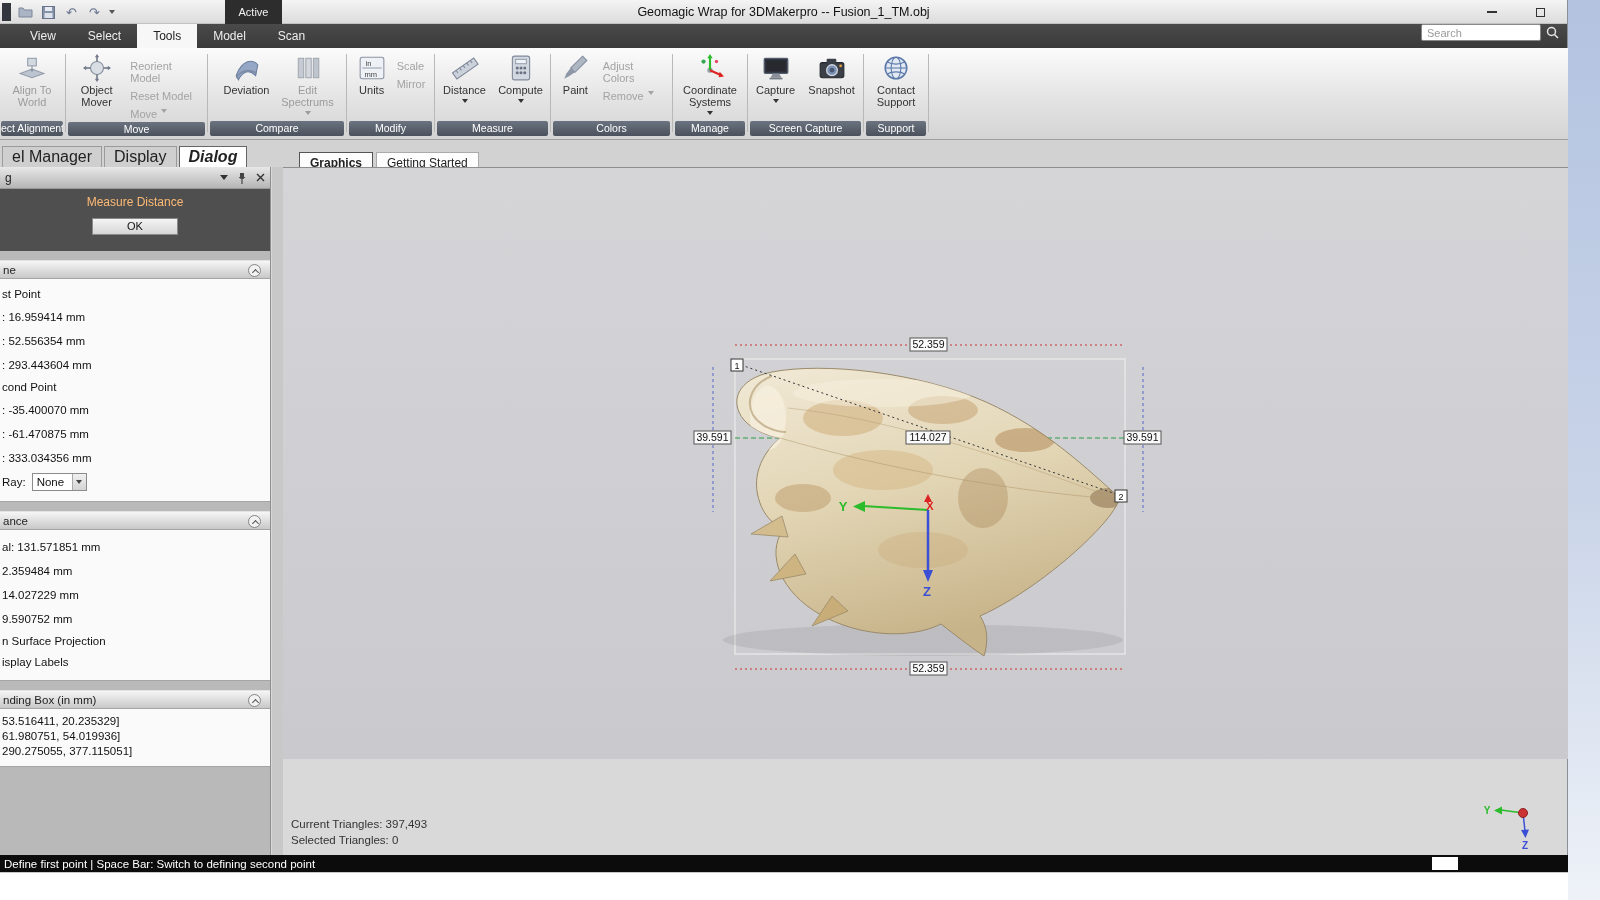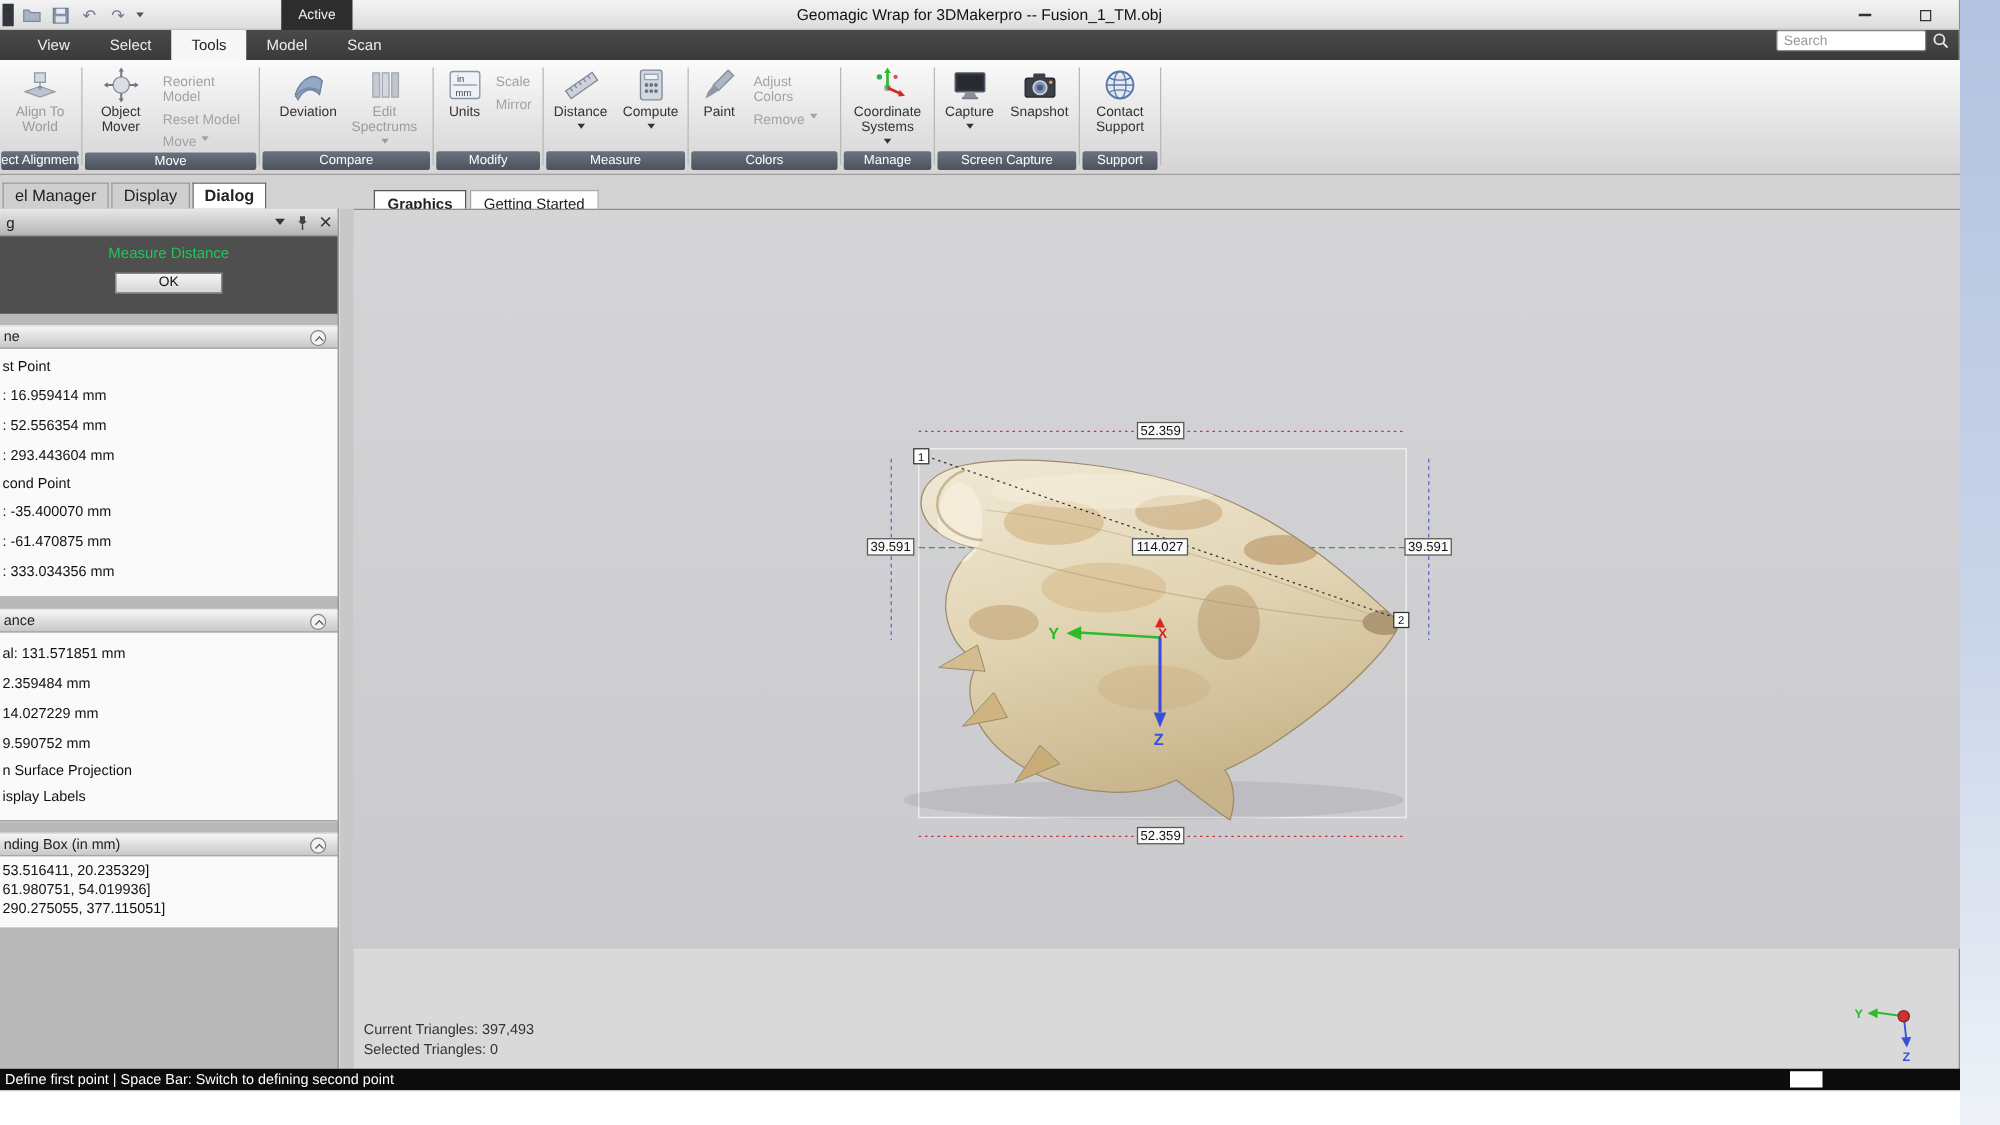--- a/index.html
+++ b/index.html
@@ -57,35 +57,35 @@
   .rsmall { font-size:11px; color:#333; display:flex; align-items:flex-start; gap:4px; padding:1px 3px; }
   .rsmall.disabled { color:#a3a3a3; }
   .dd-arrow { width:0; height:0; border-left:3.5px solid transparent; border-right:3.5px solid transparent;
     border-top:4px solid currentColor; margin-top:3px; display:inline-block; }
   .rsmall .dd-arrow { margin-top:1px; }
 
   
   .tabstrip { position:absolute; left:0; top:140px; width:1568px; height:27px; background:#d2d2d2; }
   .dock-tabs { position:absolute; left:2px; bottom:0; display:flex; }
   .doc-tabs { position:absolute; left:299px; bottom:0; display:flex; }
-  .dtab { height:21px; line-height:20px; padding:0 9px; font-size:13px; background:#cfcfcf;
+  .dtab { height:21px; line-height:20px; padding:0 9px; font-size:16px; background:#cfcfcf;
     border:1px solid #9b9b9b; border-bottom:none; color:#222; margin-right:2px; }
-  .dtab.active { background:#fff; border-color:#666; font-weight:bold; }
+  .dtab.active { background:#fff; border-color:#666; font-weight:bold;font-style:italic; }
   .gtab { height:15px; line-height:20px; padding:0 10px; font-size:12px; background:#fdfdfd;
     border:1px solid #aaa; border-bottom:none; color:#222; margin-right:3px; }
   .gtab.active { font-weight:bold; border-color:#555; }
 
   
   .panel { position:absolute; left:0; top:167px; width:271px; height:688px; background:#b9b9b9; border-right:1px solid #8e8e8e; }
   .panel-header { height:22px; background:linear-gradient(#e8e8e8,#b5b5b5); border-bottom:1px solid #979797;
     display:flex; align-items:center; padding:0 5px; font-size:12px; color:#222; }
   .ph-icons { margin-left:auto; display:flex; align-items:center; gap:9px; }
   .ph-caret { width:0; height:0; border-left:4px solid transparent; border-right:4px solid transparent; border-top:5px solid #333; }
   .dlg-dark { height:62px; background:#4f4f4f; }
-  .dlg-title { color:#22c55e; text-align:center; font-size:12px; padding-top:6px; }
+  .dlg-title { color:#fdba74; text-align:center; font-size:12px; padding-top:6px; }
   .ok-btn { display:block; margin:9px auto 0; width:86px; height:17px; background:linear-gradient(#f4f4f4,#d6d6d6);
     border:1px solid #8a8a8a; font-size:11px; text-align:center; line-height:15px; color:#111; }
   .sect { margin-top:9px; }
   .sect-h { height:19px; background:linear-gradient(#f6f6f6,#c8c8c8); border-top:1px solid #e2e2e2; border-bottom:1px solid #a5a5a5;
     display:flex; align-items:center; font-size:11.5px; color:#222; padding:0 3px; position:relative; }
   .chev { position:absolute; right:9px; top:2.5px; width:13px; height:13px; border:1px solid #858585; border-radius:50%; background:#f2f2f2; }
   .chev::after { content:""; position:absolute; left:3.5px; top:5px; width:4px; height:4px;
     border-left:1.5px solid #555; border-top:1.5px solid #555; transform:rotate(45deg); }
   .sect-b { background:#fafafa; border-bottom:1px solid #a5a5a5; padding:5px 0 7px 2px; font-size:11.5px; color:#111; }
   .srow { height:21px; line-height:21px; white-space:nowrap; overflow:hidden; }
@@ -454,20 +454,29 @@
         </div>
         <div class="sect-b">
           <div class="srow">st Point</div>
           <div class="srow num">: 16.959414 mm</div>
           <div class="srow num">: 52.556354 mm</div>
           <div class="srow num">: 293.443604 mm</div>
           <div class="srow">cond Point</div>
           <div class="srow num">: -35.400070 mm</div>
           <div class="srow num">: -61.470875 mm</div>
           <div class="srow num">: 333.034356 mm</div>
+          <div class="ray-row">
+            <span>Ray:</span>
+            <div class="ray-select">
+              <span>None</span>
+              <span class="sel-btn">
+                  <span class="sel-caret"></span>
+                </span>
+            </div>
+          </div>
         </div>
       </div>
 
       <div class="sect">
         <div class="sect-h">
           <span>ance</span>
           <span class="chev"></span>
         </div>
         <div class="sect-b">
           <div class="srow num">al: 131.571851 mm</div>

